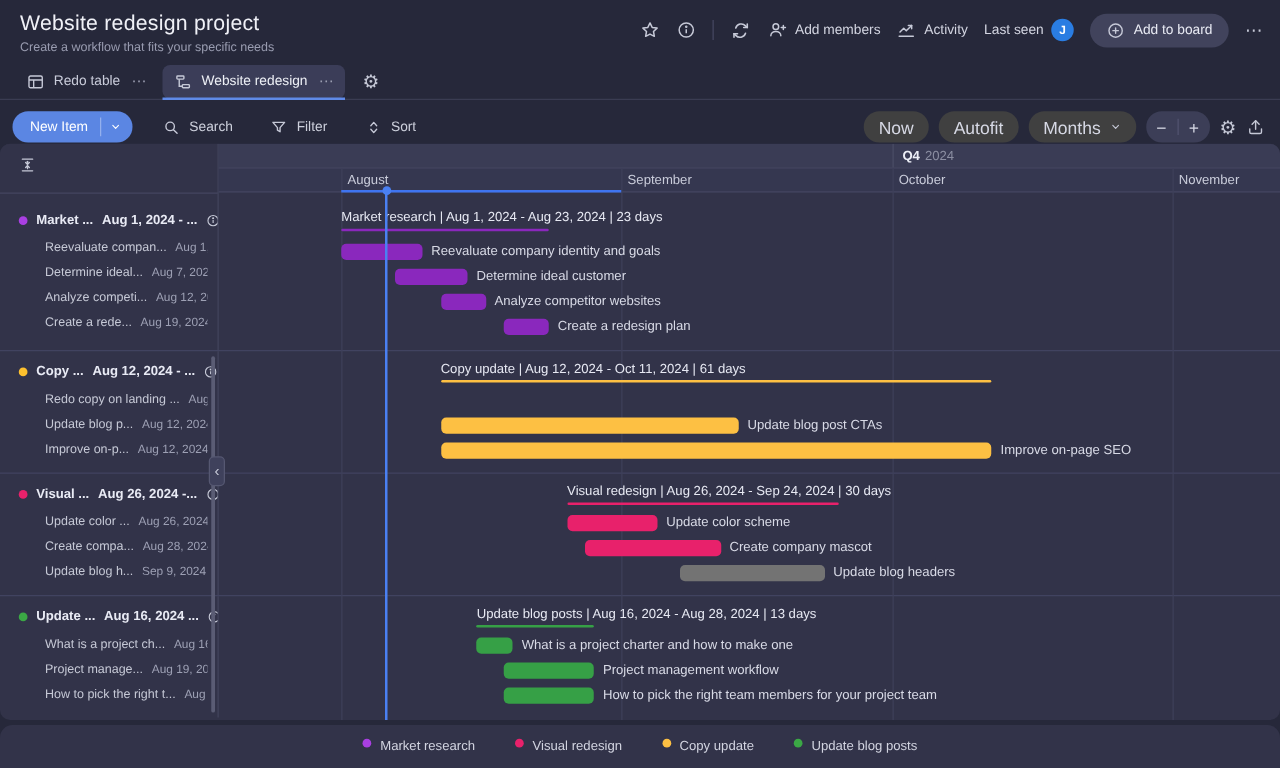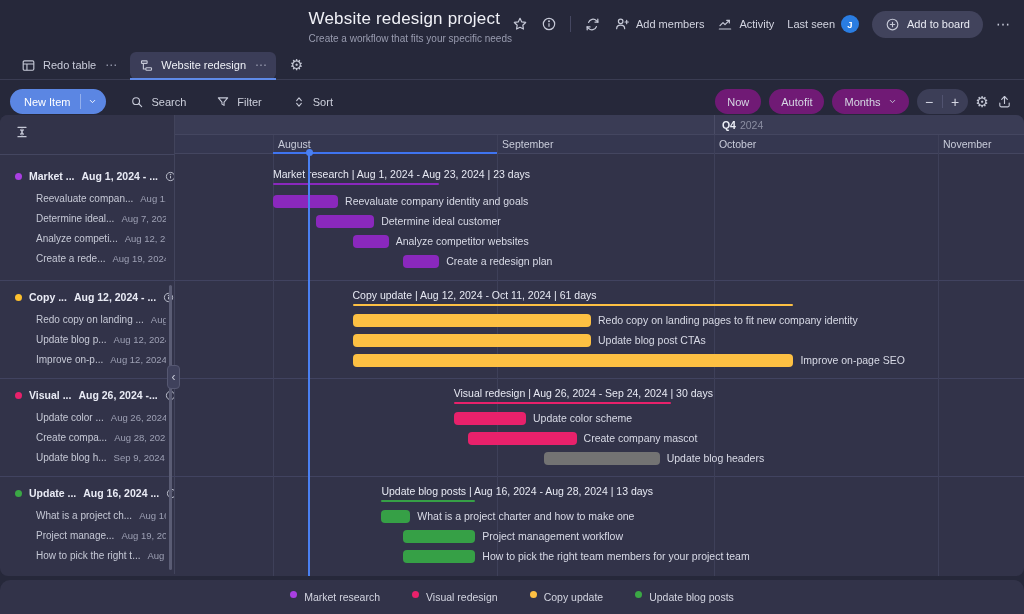--- a/index.html
+++ b/index.html
@@ -2,21 +2,21 @@
 <html><head>
 <meta charset="utf-8">
 <style>
   * { margin:0; padding:0; box-sizing:border-box; }
   html,body { width:1024px; height:614px; overflow:hidden; }
   body { position:relative; background:#26283a; font-family:"Liberation Sans",sans-serif; color:#d5d7e3; }
   svg { display:block; }
 
   
   .chrome { position:absolute; top:0; left:0; right:0; height:113px; }
-  .header-row { display:flex; justify-content:flex-end; padding:9px 14px 0 16px; }
+  .header-row { display:flex; justify-content:space-between; padding:9px 14px 0 16px; }
   .title { font-size:17px; font-weight:500; color:#f0f1f7; letter-spacing:.2px; }
   .subtitle { font-size:10px; color:#999cb0; margin-top:4px; }
   .h-actions { display:flex; align-items:center; gap:13px; height:30px; color:#c6c9d7; }
   .icn { color:#c6c9d7; }
   .h-label-btn { display:flex; align-items:center; gap:6px; font-size:11px; color:#d3d5e1; cursor:pointer; }
   .v-div { width:1px; height:16px; background:#454761; }
   .avatar { width:18px; height:18px; border-radius:50%; background:#2a7de2; color:#fff; font-size:9.5px; font-weight:bold; display:flex; align-items:center; justify-content:center; }
   .add-board { display:flex; align-items:center; gap:7px; background:#41435c; border-radius:15px; padding:6px 13px; font-size:11px; color:#e8eaf3; cursor:pointer; }
   .dots { font-size:14px; color:#c6c9d7; line-height:10px; cursor:pointer; }
 
@@ -28,21 +28,21 @@
   .tab-gear { margin-left:10px; }
 
   .toolbar { display:flex; justify-content:space-between; align-items:center; padding:9px 12px 0 10px; }
   .tb-left { display:flex; align-items:center; gap:18px; }
   .new-item { display:flex; align-items:center; background:#5b86e3; border-radius:13px; height:25px; color:#fff; font-size:11px; cursor:pointer; }
   .ni-main { padding:0 10px 0 14px; }
   .ni-div { width:1px; height:15px; background:rgba(255,255,255,.35); }
   .ni-caret { padding:0 9px 0 7px; }
   .tb-item { display:flex; align-items:center; gap:7px; font-size:11px; color:#cdd0dc; padding:0 6px; cursor:pointer; }
   .tb-right { display:flex; align-items:center; gap:8px; }
-  .pill { background:#701a75; border-radius:13px; height:25px; display:flex; align-items:center; gap:7px; padding:0 12px; font-size:11px; color:#d6d8e4; cursor:pointer; }
+  .pill { background:#404040; border-radius:13px; height:25px; display:flex; align-items:center; gap:7px; padding:0 12px; font-size:14px; color:#d6d8e4; cursor:pointer; }
   .zoom-group { background:#3c3e57; border-radius:13px; height:25px; display:flex; align-items:center; }
   .z-btn { width:25px; text-align:center; font-size:14px; color:#d6d8e4; cursor:pointer; }
   .z-div { width:1px; height:13px; background:#515370; }
   .gear-glyph { font-size:15px; color:#c6c9d7; cursor:pointer; font-family:"DejaVu Sans",sans-serif; }
 
   
   .widget { position:absolute; top:115px; left:0; width:1024px; height:461px; background:#323349; border-radius:8px; overflow:hidden; }
   .w-head { display:flex; height:40px; }
   .side-top { width:175px; border-right:1px solid #42445c; border-bottom:1px solid #444660; padding:9px 0 0 15px; background:#323349; }
   .chart-head { flex:1; position:relative; }
@@ -352,23 +352,20 @@
           <div class="t-row">
             <span class="t-name">Improve on-p...</span>
             <span class="t-date">Aug 12, 2024 - Oct...</span>
           </div>
         </div>
         <div class="g-chart">
           <div class="g-sum" style="left: 177.508px; top: 8px;">
             <span class="s-text">Copy update | Aug 12, 2024 - Oct 11, 2024 | 61 days</span>
             <div class="s-line" style="width: 440.908px; background: rgb(253, 192, 67);"></div>
           </div>
-          <div class="bar" style="left: 177.508px; top: 33px; width: 238.524px; background: rgb(253, 192, 67);">
-            <span class="bar-label">Redo copy on landing pages to fit new company identity</span>
-          </div>
           <div class="bar" style="left: 177.508px; top: 53px; width: 238.524px; background: rgb(253, 192, 67);">
             <span class="bar-label">Update blog post CTAs</span>
           </div>
           <div class="bar" style="left: 177.508px; top: 73px; width: 440.908px; background: rgb(253, 192, 67);">
             <span class="bar-label">Improve on-page SEO</span>
           </div>
         </div>
       </div>
       <div class="group-row sep" style="height: 98px;">
         <div class="g-side" style="padding-top: 4px;">

